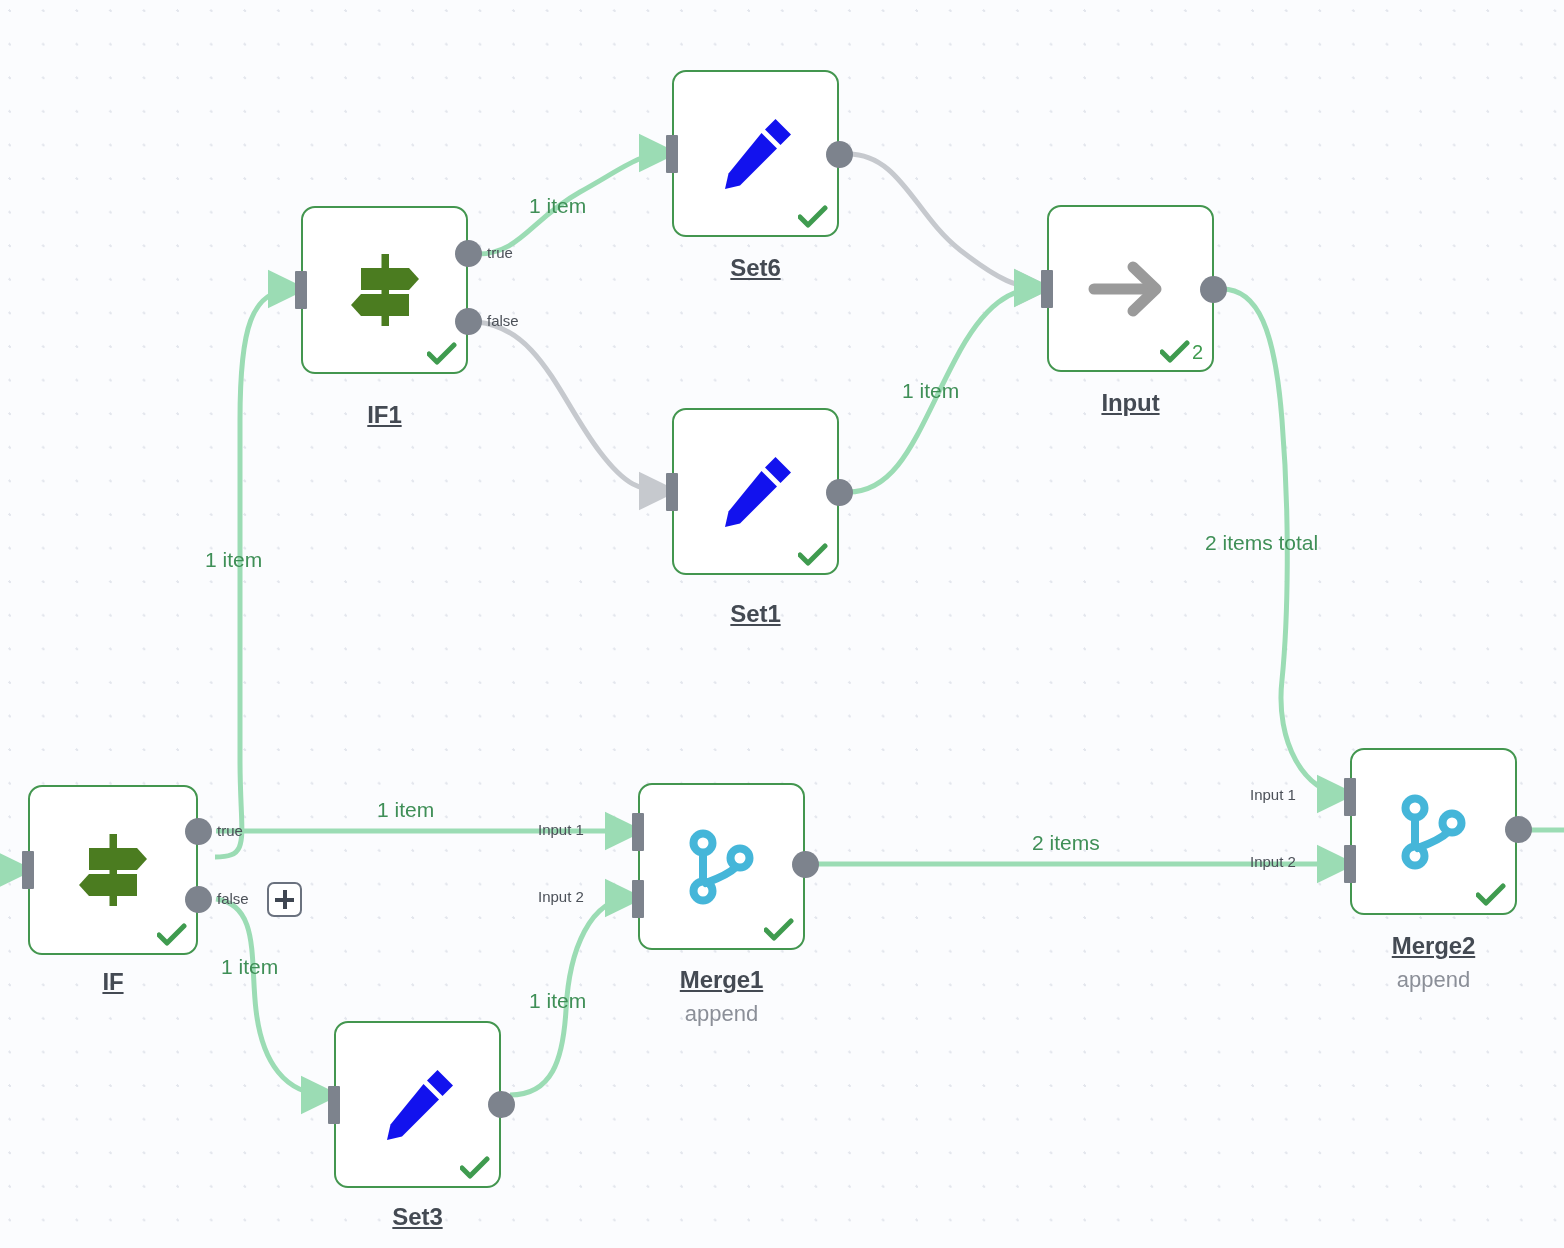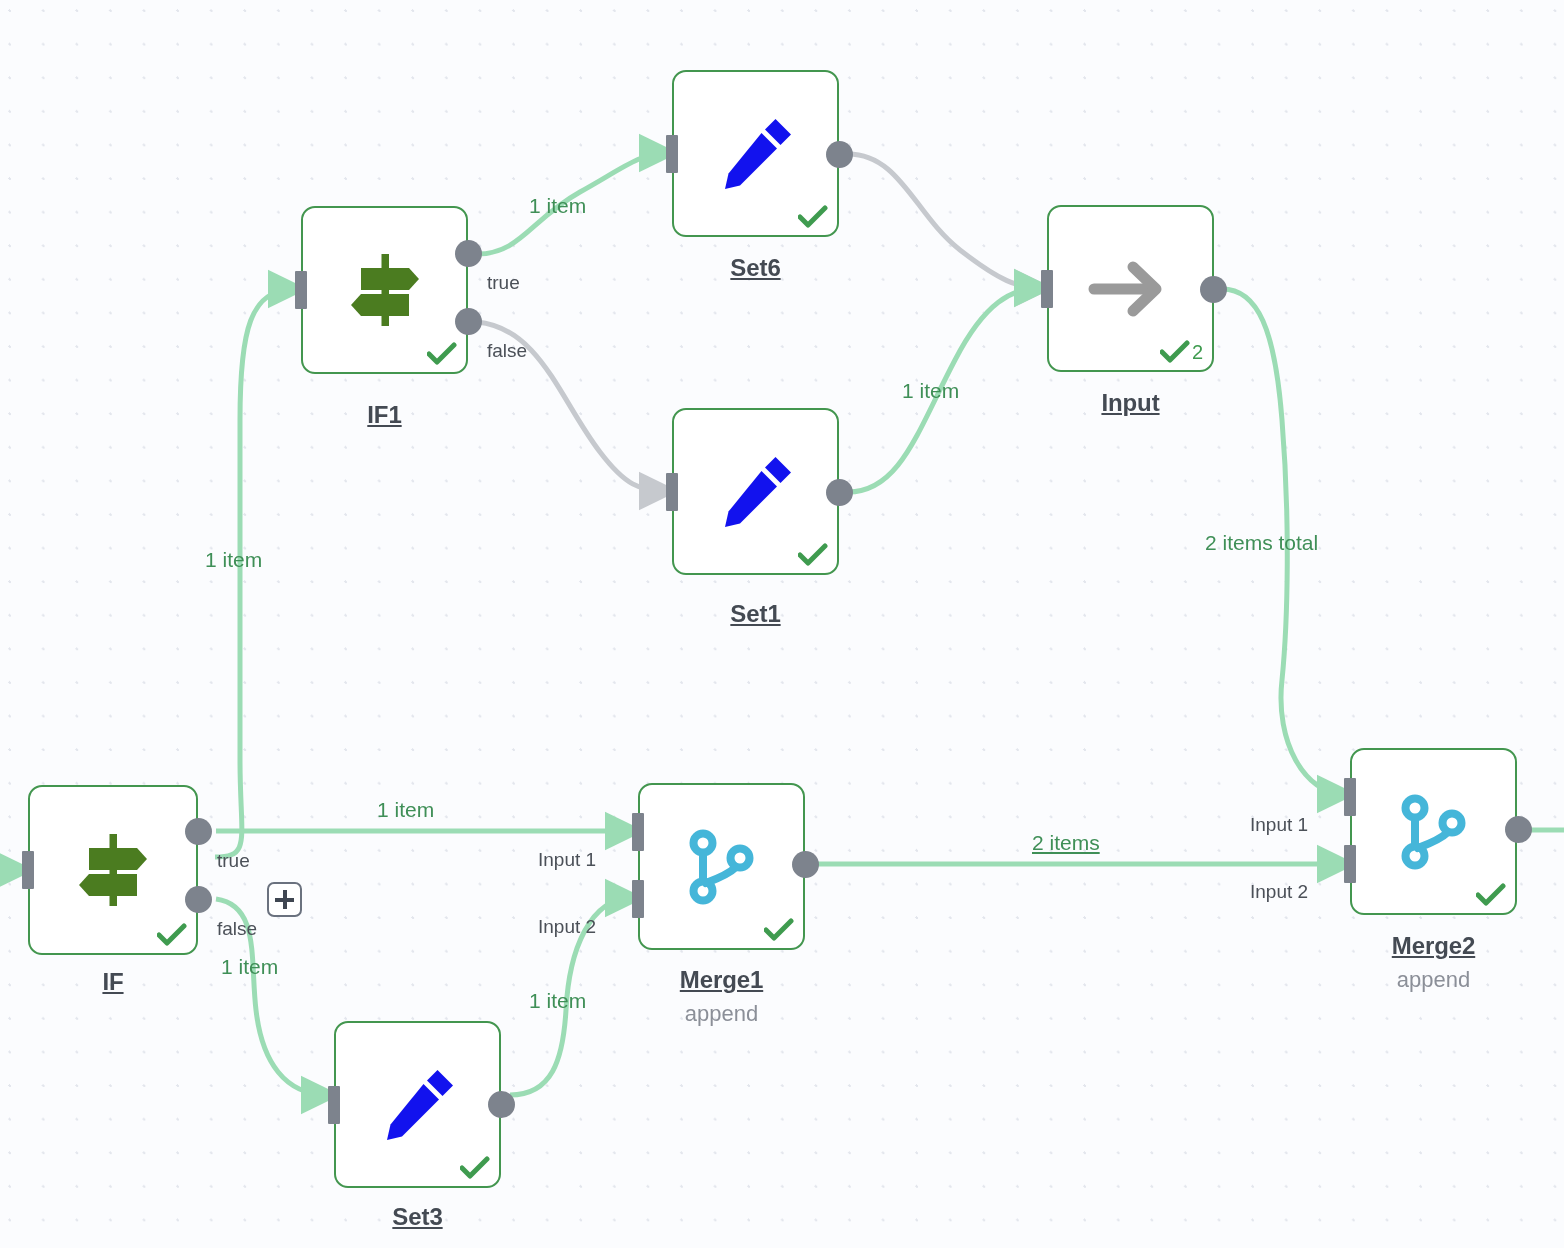--- a/index.html
+++ b/index.html
@@ -85,24 +85,23 @@
   .out-dot {
     position: absolute;
     width: 27px;
     height: 27px;
     border-radius: 50%;
     background: #7d838d;
   }
   
   .port-label {
     position: absolute;
-    font-size: 19px;
+    font-size: 15px;
     color: #4b5058;
     white-space: nowrap;
-    margin-top: 28px;
   }
   .edge-label {
     position: absolute;
     font-size: 21px;
     color: #3f8f57;
     white-space: nowrap;
   }
   .plus-btn {
     position: absolute;
     width: 35px;
@@ -321,15 +320,15 @@
   <div class="out-dot" style="left:488px; top:1091px;"></div>
   <div class="node-caption" style="left:334px; top:1203px; width:167px;">Set3</div>
 
   <div class="edge-label" style="left:205px; top:548px;">1 item</div>
   <div class="edge-label" style="left:529px; top:194px;">1 item</div>
   <div class="edge-label" style="left:902px; top:379px;">1 item</div>
   <div class="edge-label" style="left:1205px; top:531px;">2 items total</div>
   <div class="edge-label" style="left:377px; top:798px;">1 item</div>
   <div class="edge-label" style="left:221px; top:955px;">1 item</div>
   <div class="edge-label" style="left:529px; top:989px;">1 item</div>
-  <div class="edge-label" style="left:1032px; top:831px;text-decoration:underline;">2 items</div>
+  <div class="edge-label" style="left:1032px; top:831px;">2 items</div>
 
 </div>
 
 </body></html>

